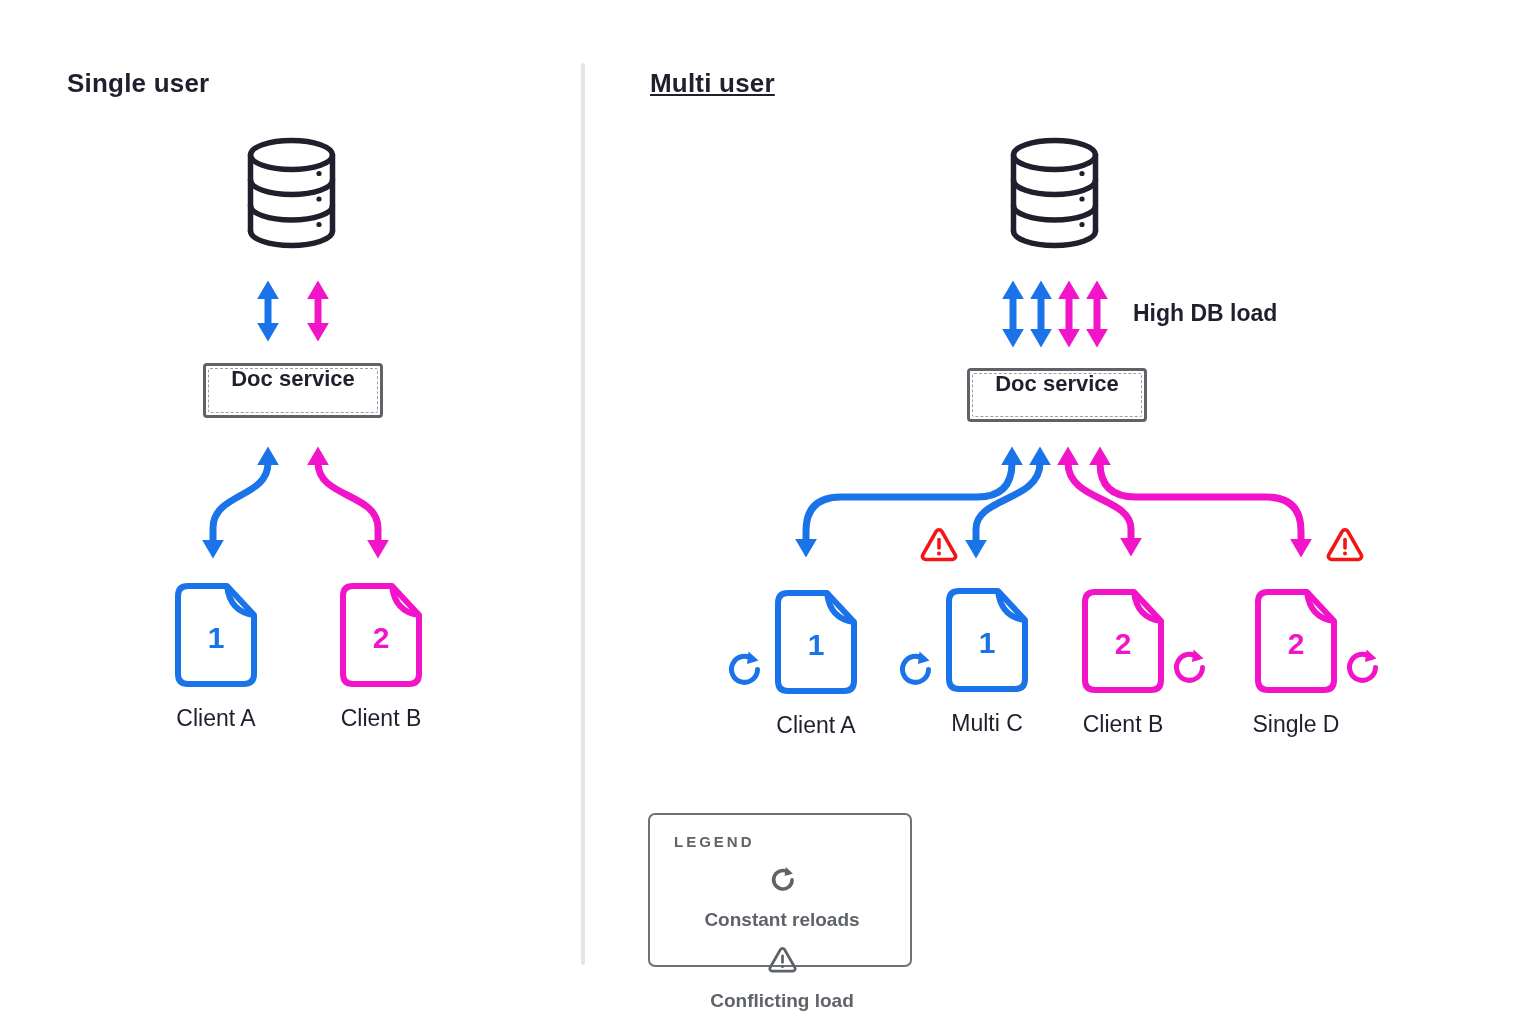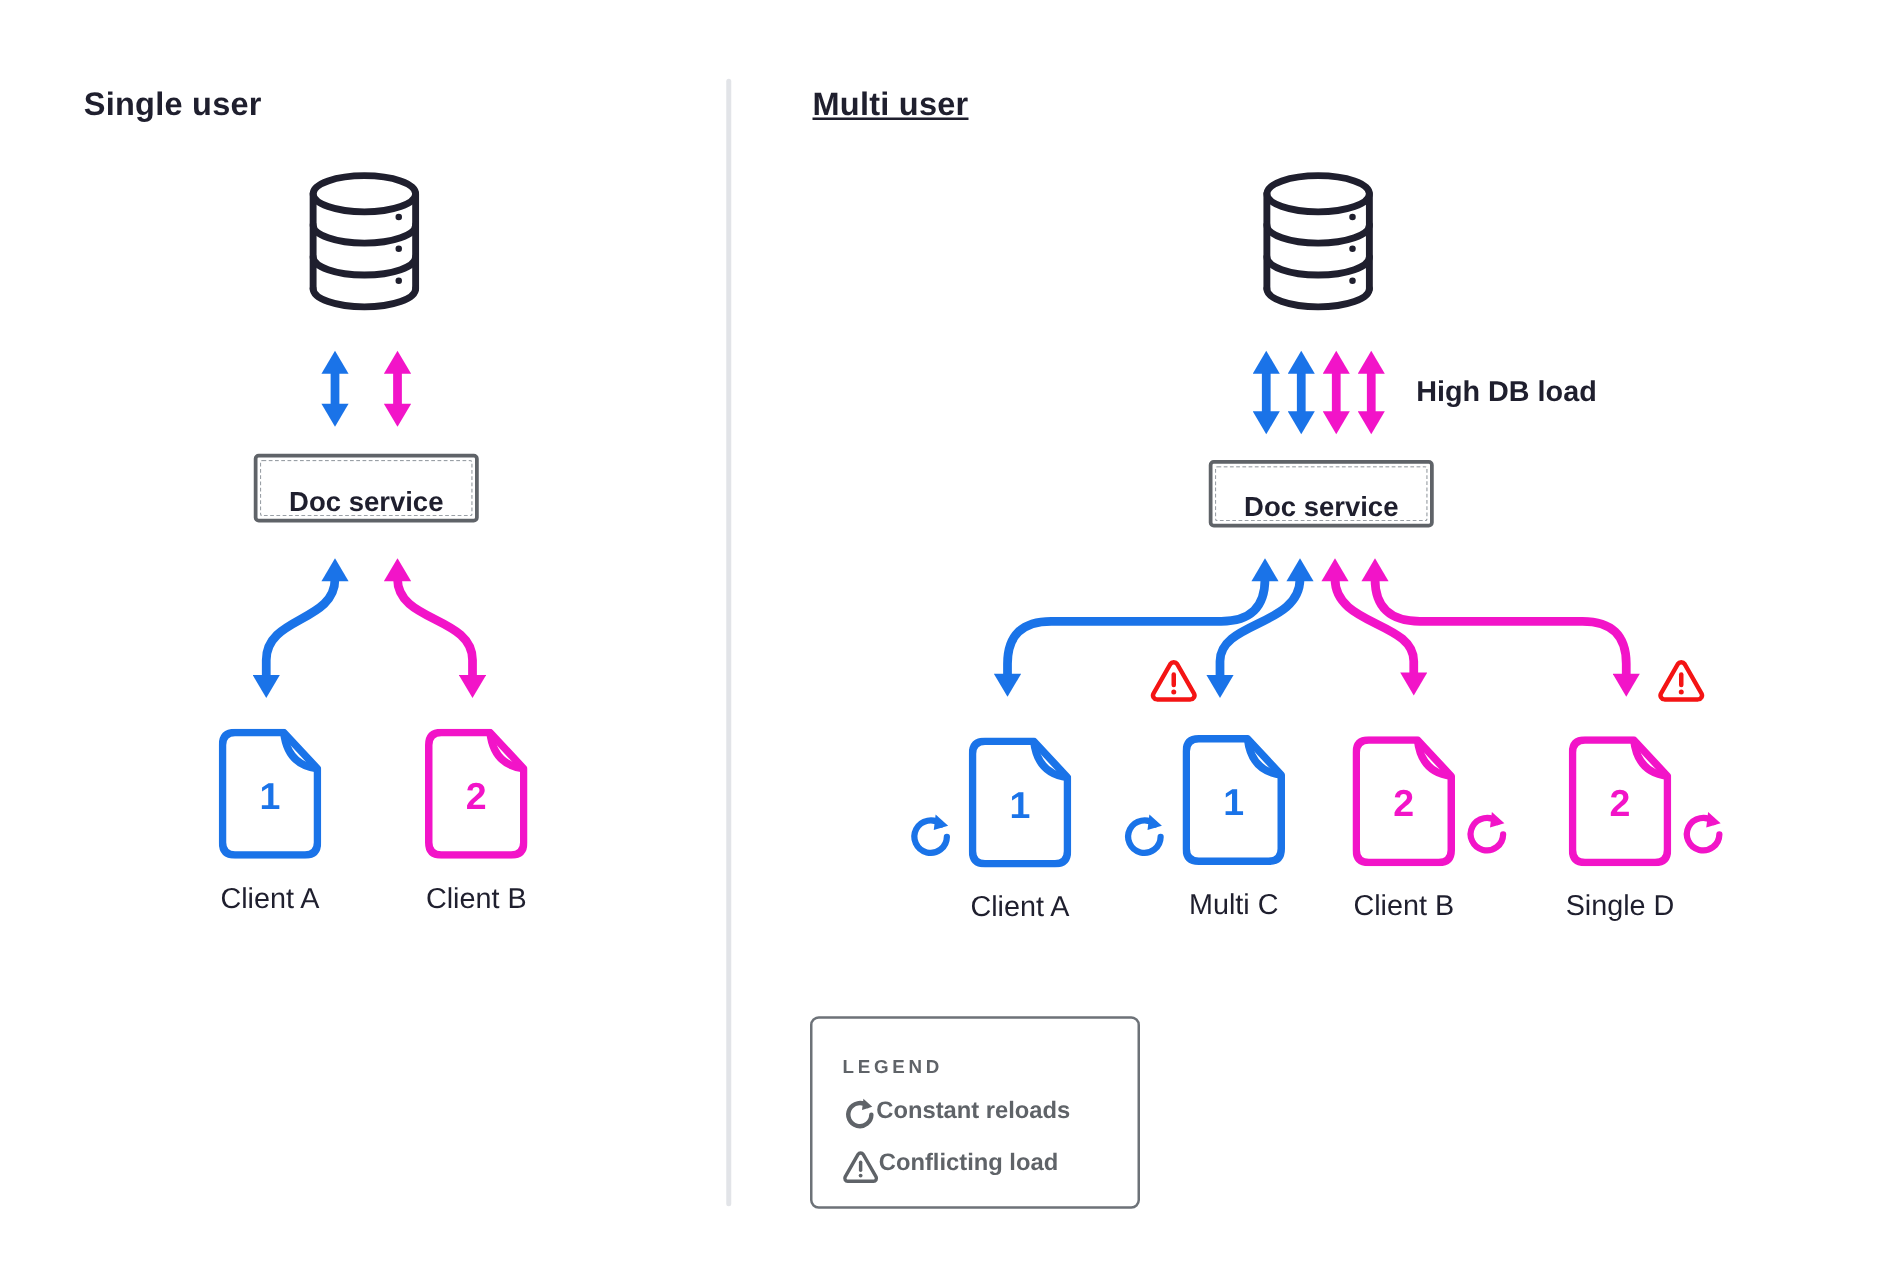--- a/index.html
+++ b/index.html
@@ -30,21 +30,21 @@
   .s-magenta{stroke:var(--magenta);} .f-magenta{fill:var(--magenta);} .c-magenta{color:var(--magenta);}
   .s-ink{stroke:var(--ink);} .f-ink{fill:var(--ink);}
   .s-red{stroke:var(--red);} .f-red{fill:var(--red);}
   .s-gray{stroke:var(--gray);} .f-gray{fill:var(--gray);}
 
   .arrow-shaft{fill:none;stroke-width:7;}
 
   .doc-service{
     position:absolute;width:180px;height:55px;
     border:3px solid #5f6368;border-radius:4px;
-    display:flex;align-items:flex-end;justify-content:center;
+    display:flex;align-items:flex-start;justify-content:center;
     background:#ffffff;
   }
   .doc-service::before{
     content:"";position:absolute;inset:2px;border:1px dashed #9aa0a6;border-radius:2px;
   }
   .doc-service .label{
     font-size:22px;font-weight:bold;color:var(--ink);white-space:nowrap;position:relative;
   }
   .annotation{
     position:absolute;font-size:23px;font-weight:bold;color:var(--ink);white-space:nowrap;text-align:right;
@@ -57,23 +57,23 @@
   .client .client-label{
     position:absolute;top:122px;left:50%;transform:translateX(-50%);
     font-size:23px;font-weight:normal;color:var(--ink);white-space:nowrap;
   }
   .legend{
     position:absolute;left:648px;top:813px;width:264px;height:154px;
     border:2.5px solid #6d7278;border-radius:7px;background:#ffffff;
     padding:18px 20px 0 24px;
   }
   .legend-title{
-    font-size:15px;font-weight:bold;letter-spacing:3px;color:var(--gray);margin-bottom:16px;margin-top:12px;
-  }
-  .legend-row{display:flex;align-items:flex-start;margin-bottom:15px;}
+    font-size:15px;font-weight:bold;letter-spacing:3px;color:var(--gray);margin-bottom:16px;
+  }
+  .legend-row{display:flex;align-items:center;gap:16px;margin-bottom:15px;flex-direction:column;}
   .legend-label{font-size:19px;font-weight:bold;color:var(--gray);white-space:nowrap;}
 </style>
 </head>
 <body>
 
 <div class="canvas">
 
   <div class="divider"></div>
 
   <div class="panel-title abs" style="left:67px;top:68px;text-align:right;">Single user</div>

